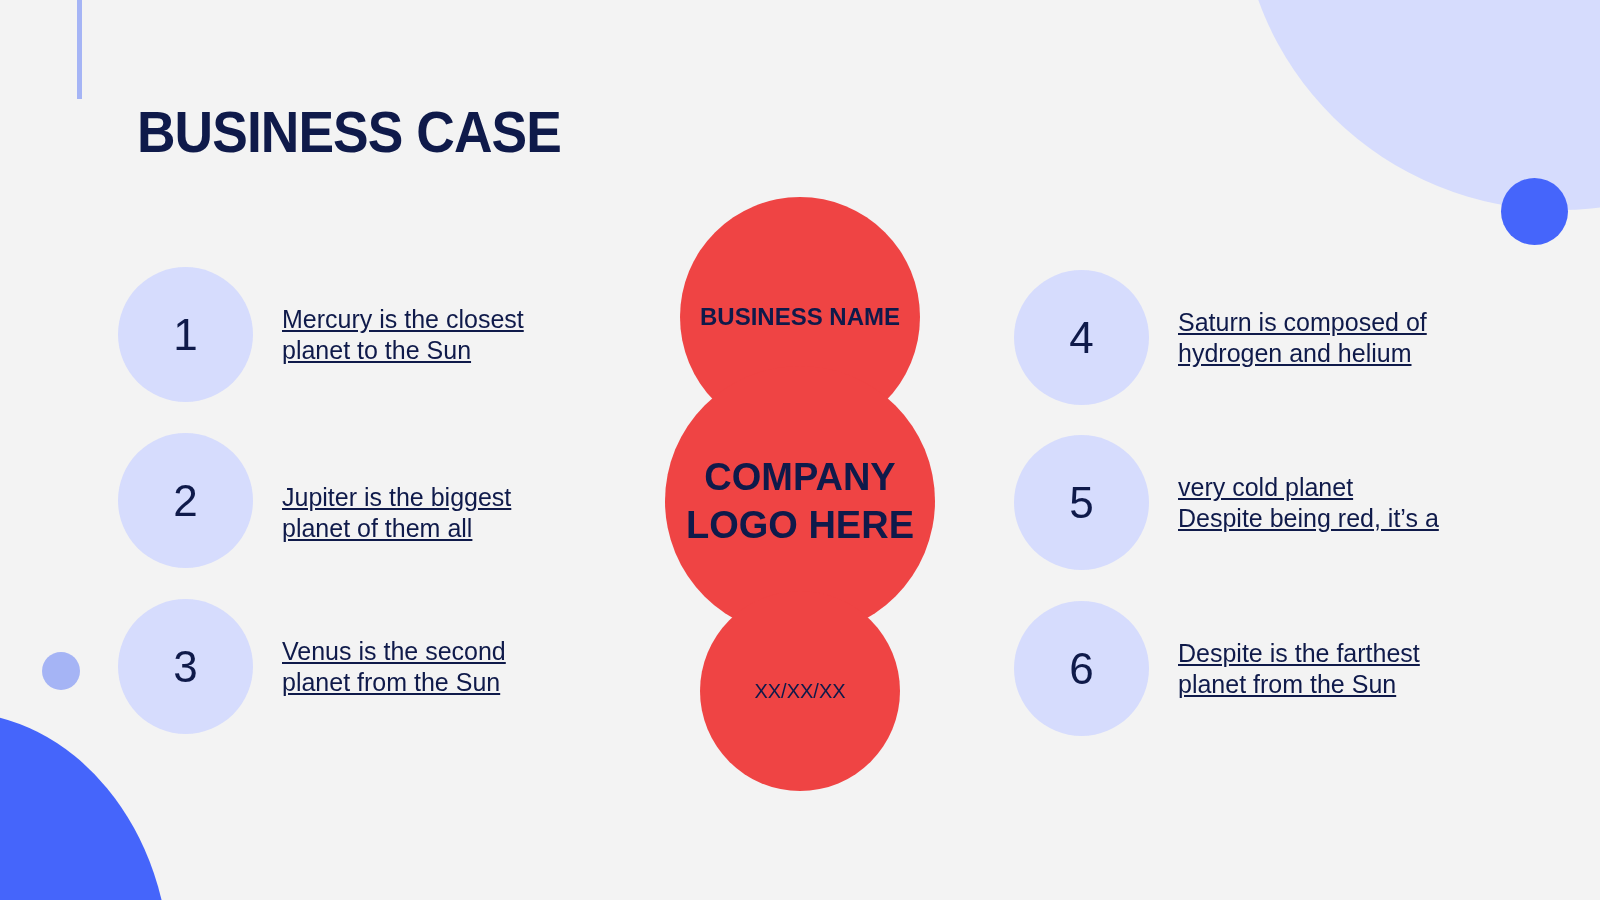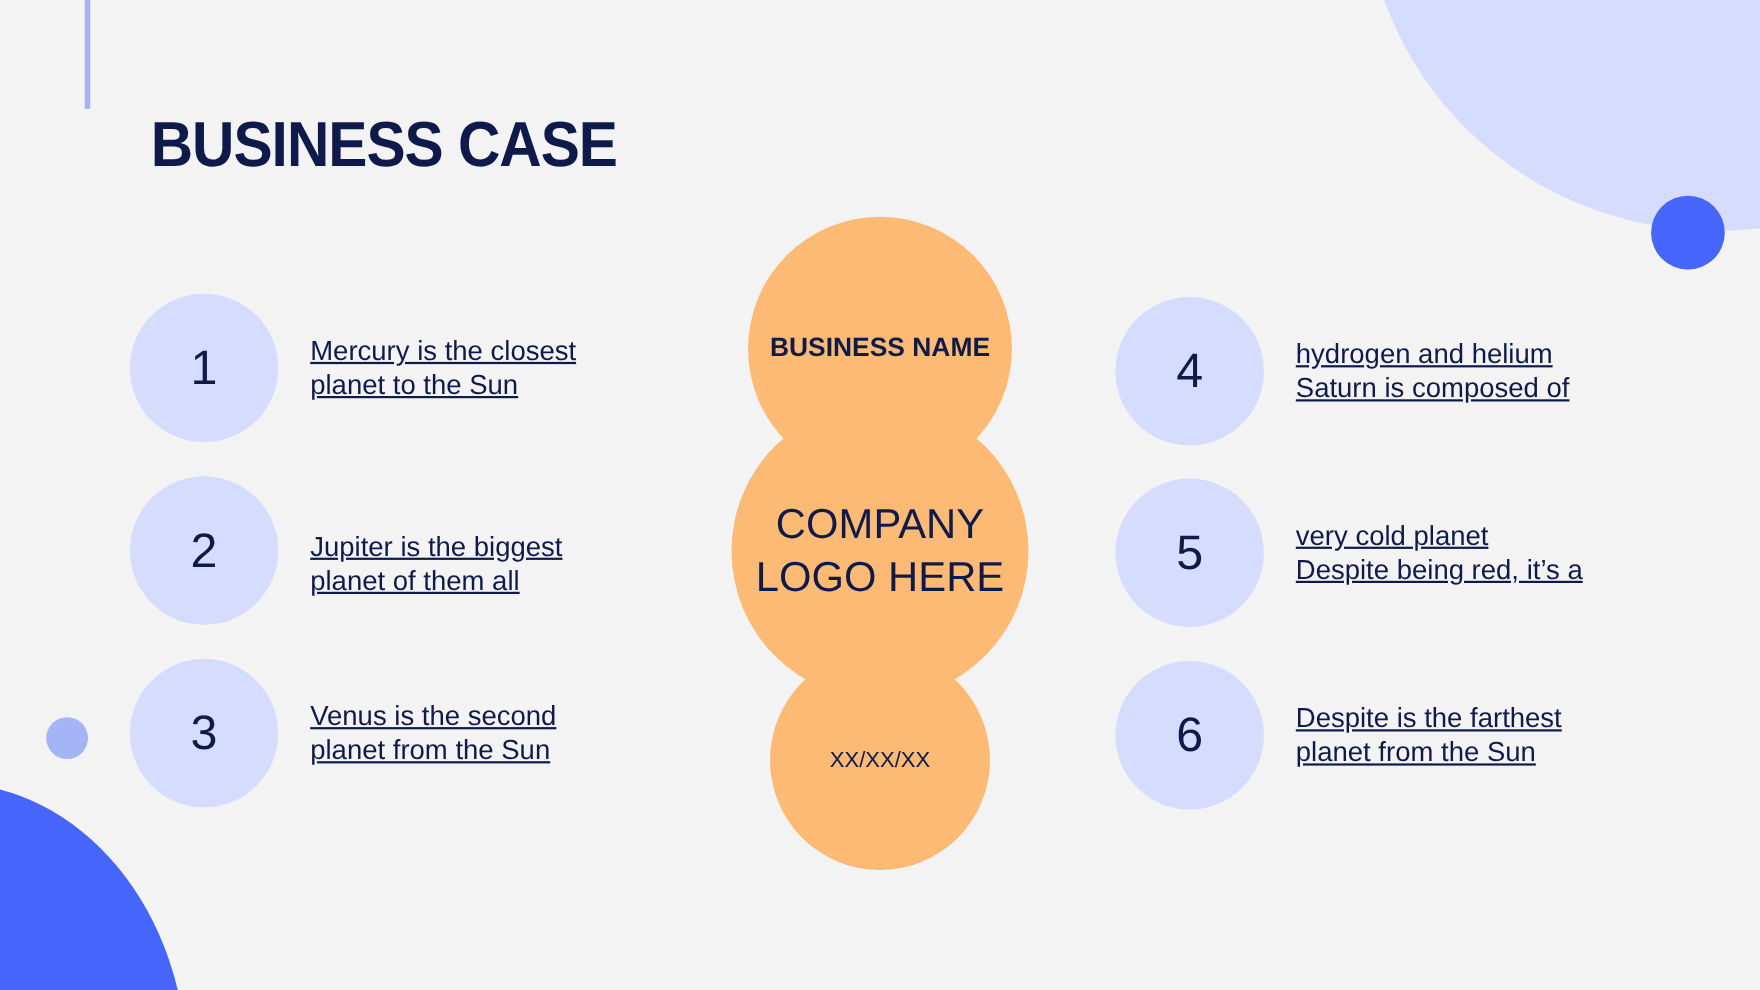--- a/index.html
+++ b/index.html
@@ -17,23 +17,23 @@
 
     .title { left: 137px; top: 98px; font-size: 58px; font-weight: 700; letter-spacing: -1px; color: #0f1a4a; transform: scaleX(0.92); transform-origin: left; }
 
     .num-circle {
       width: 135px; height: 135px; border-radius: 50%; background: #d6dcfd;
       display: flex; align-items: center; justify-content: center;
       font-size: 44px; color: #0f1a4a;
     }
     .item-text { font-size: 25px; line-height: 31px; color: #0f1a4a; width: 320px; text-decoration: underline; }
 
-    .center-circle { border-radius: 50%; background: #fdba74; display: flex; align-items: center; justify-content: center; text-align: center; color: #0f1a4a; }
+    .center-circle { border-radius: 50%; background: #ef4444; display: flex; align-items: center; justify-content: center; text-align: center; color: #0f1a4a; }
     .c-top { left: 680px; top: 197px; width: 240px; height: 240px; font-size: 24px; font-weight: 700; }
-    .c-mid { left: 665px; top: 366px; width: 270px; height: 270px; font-size: 38px; font-weight: 400; line-height: 48px; }
+    .c-mid { left: 665px; top: 366px; width: 270px; height: 270px; font-size: 38px; font-weight: 700; line-height: 48px; }
     .c-bot { left: 700px; top: 591px; width: 200px; height: 200px; font-size: 20px; }
   </style>
 </head>
 <body>
 
 <div class="abs accent-line"></div>
 <div class="abs top-right-blob"></div>
 <div class="abs top-right-dot"></div>
 <div class="abs left-dot"></div>
 <div class="abs bottom-left-blob"></div>
@@ -66,22 +66,22 @@
     <div>COMPANY</div>
     <div>LOGO HERE</div>
   </div>
 </div>
 <div class="abs center-circle c-bot">
   <span>XX/XX/XX</span>
 </div>
 
 <div class="abs num-circle" style="left:1014px;top:270px;">4</div>
 <div class="abs item-text" style="left:1178px;top:307px;">
+  <div>Saturn is composed of</div>
   <div>hydrogen and helium</div>
-  <div>Saturn is composed of</div>
 </div>
 
 <div class="abs num-circle" style="left:1014px;top:435px;">5</div>
 <div class="abs item-text" style="left:1178px;top:472px;">
   <div>very cold planet</div>
   <div>Despite being red, it’s a</div>
 </div>
 
 <div class="abs num-circle" style="left:1014px;top:601px;">6</div>
 <div class="abs item-text" style="left:1178px;top:638px;">

